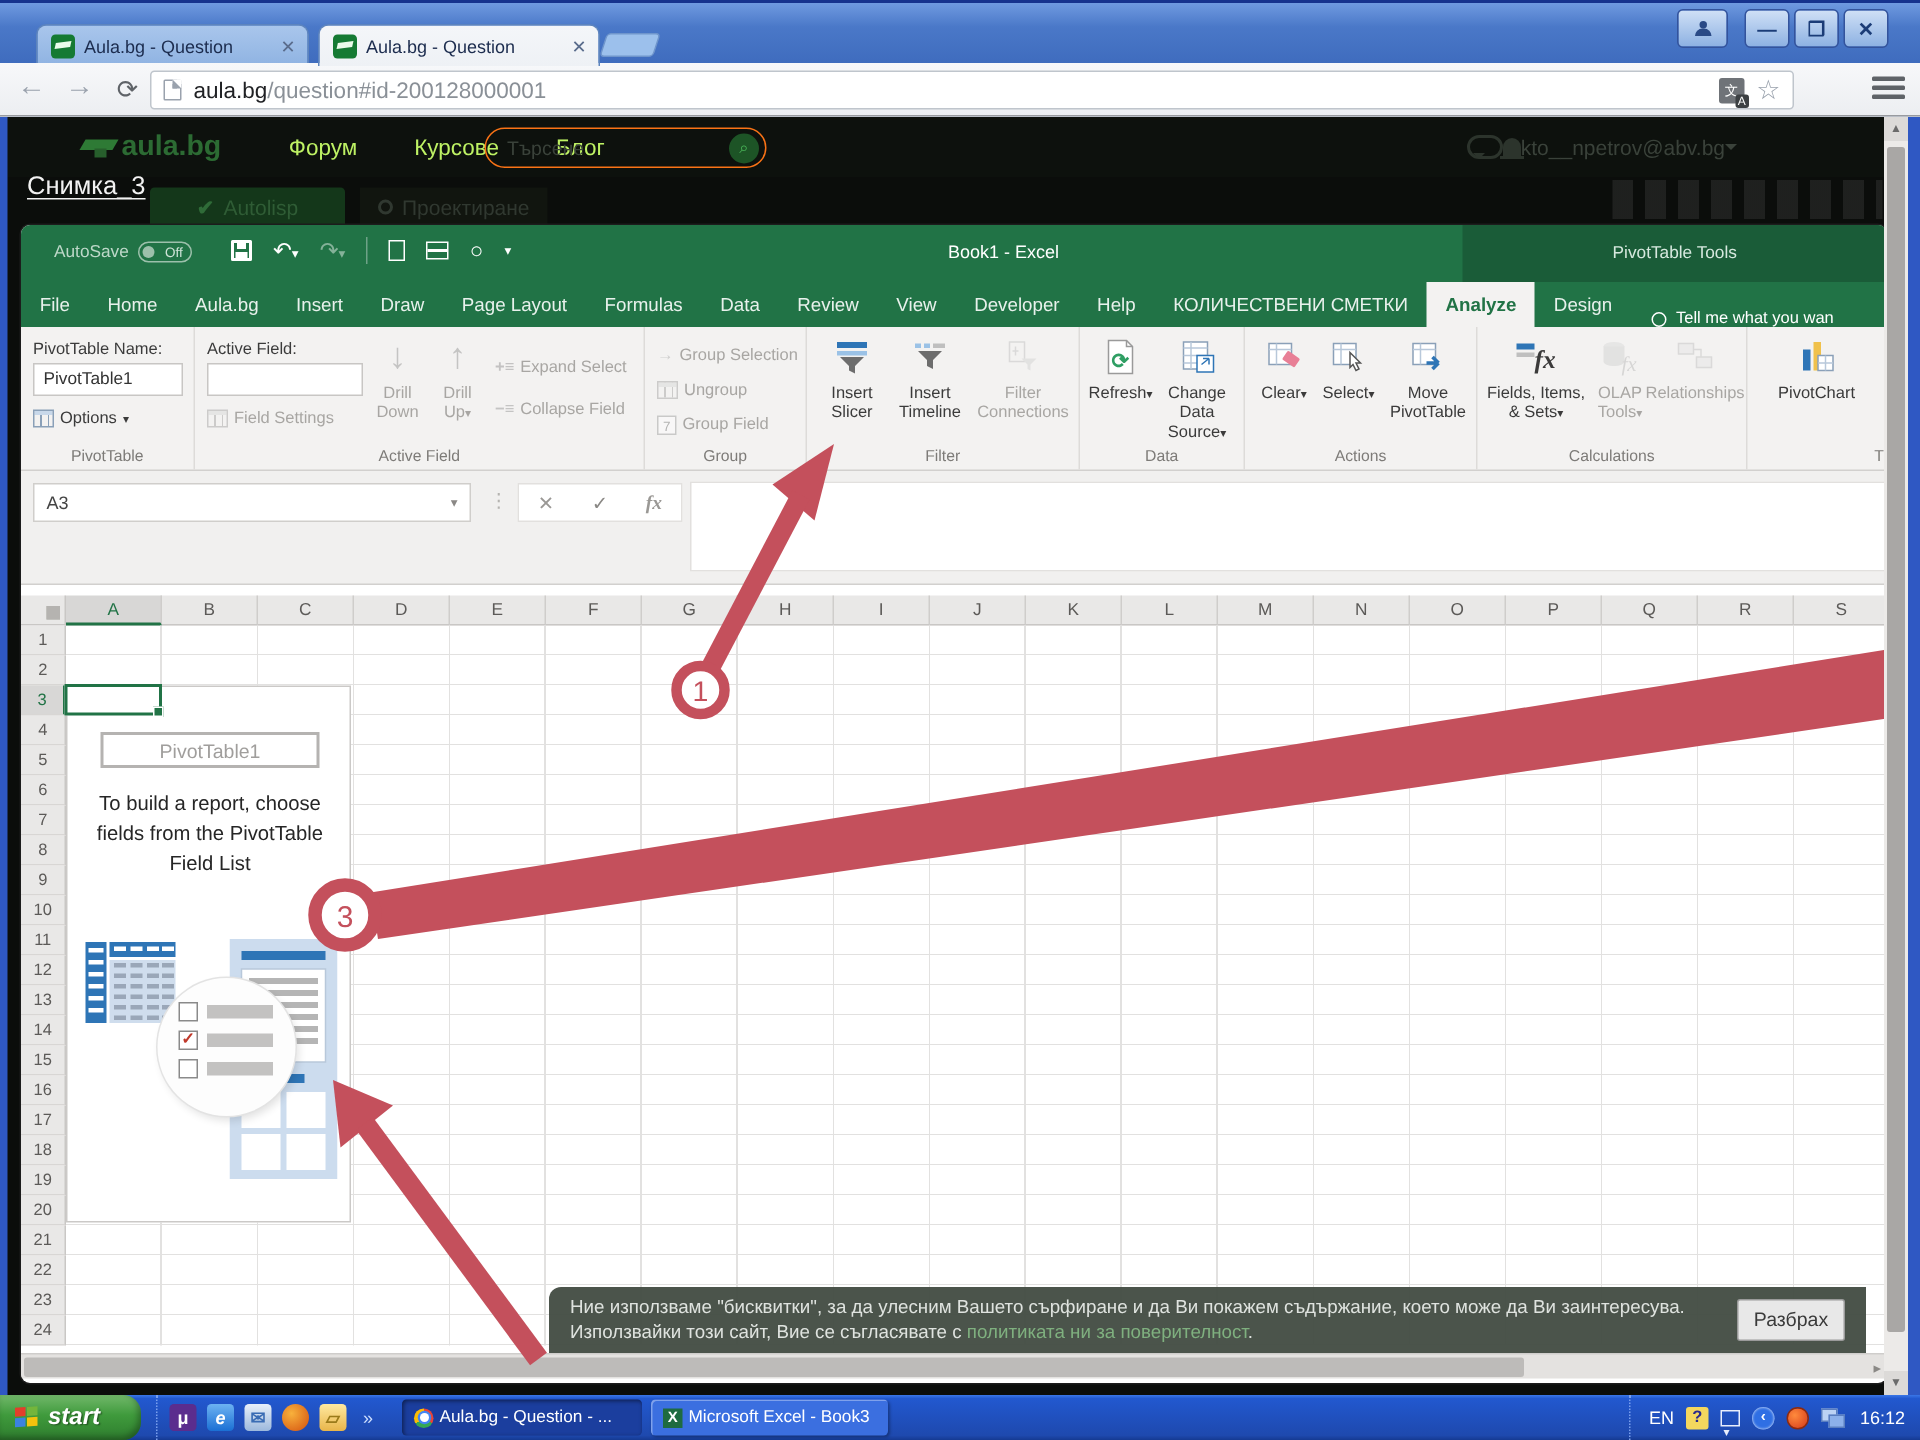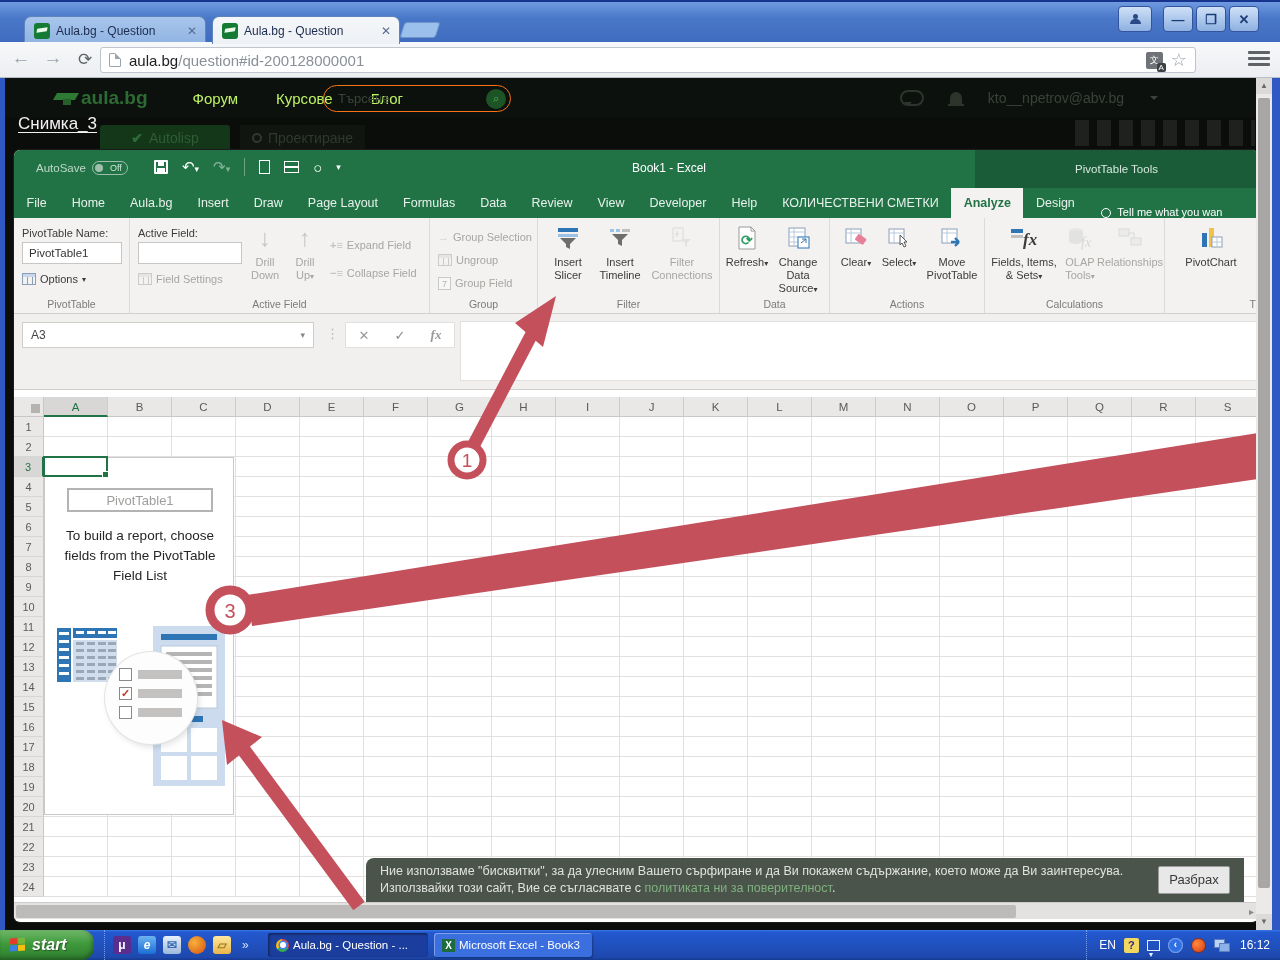--- a/index.html
+++ b/index.html
@@ -56,21 +56,21 @@
   .cap-ico { width:22px; height:14px; position:relative; margin-right:4px; }
   .cap-ico:before { content:""; position:absolute; left:0; top:2px; width:22px; height:7px; background:#2e7a35; transform:skewX(-30deg);}
   .cap-ico:after { content:""; position:absolute; left:8px; top:8px; width:8px; height:6px; background:#275f2c; }
   #logo .brand { font-size:19px; font-weight:bold; color:#2c6b33; }
   #site-nav { display:flex; margin-left:45px; gap:38px; }
   #site-nav span { color:#bef264; font-size:15px; }
   #search-pill { position:absolute; left:318px; top:7px; width:188px; height:27px; border:1px solid #f97316; border-radius:14px;
      display:flex; align-items:center; padding:0 4px 0 14px; justify-content:space-between;}
   #search-pill .ph { color:#3a423a; font-size:13px; }
   .search-circ { width:20px; height:20px; border-radius:50%; background:#1d5426; color:#49b558; font-size:11px; display:flex; align-items:center; justify-content:center;}
-  #hdr-right { position:absolute; right:100px; top:0; height:40px; display:flex; align-items:center; gap:26px;}
+  #hdr-right { position:absolute; right:100px; top:0; height:40px; display:flex; align-items:center; }
   .chat-ico { width:24px; height:16px; border:2px solid #2c342c; border-radius:8px; position:relative;}
   .chat-ico:after { content:""; position:absolute; left:2px; bottom:-6px; border:4px solid transparent; border-top-color:#2c342c; }
   .bell-ico { width:12px; height:12px; background:#2c342c; border-radius:6px 6px 0 0; position:relative;}
   .bell-ico:after{ content:""; position:absolute; left:-2px; bottom:-2px; width:16px; height:2px; background:#2c342c;}
   #user-email { color:#3a423a; font-size:14px; }
   .caret-down { border:4px solid transparent; border-top-color:#3a423a; margin-top:4px;}
 
   #photo-label { left:18px; top:36px; color:#f2f2f2; font-size:17px; z-index:5; text-decoration:underline; text-underline-offset:3px;}
   #bg-tab1 { left:100px; top:47px; width:130px; height:25px; background:#14371a; color:#2f5c35; font-size:14px;
      display:flex; align-items:center; justify-content:center; gap:6px; border-radius:3px 3px 0 0;}
@@ -371,21 +371,21 @@
         <div class="bigbtn disabled" style="left:113px; width:44px;">
           <div class="ic arrow-big">↓</div>
           <span>Drill Down</span>
         </div>
         <div class="bigbtn disabled" style="left:155px; width:40px;">
           <div class="ic arrow-big">↑</div>
           <span>Drill Up</span><span style="font-size:8px;">▾</span>
         </div>
         <div class="smallrow disabled" style="left:200px; top:16px;">
           <span class="ic" style="color:#b08648; font-weight:bold;">+≡</span>
-          <span>Expand Field</span>
+          <span>Expand Select</span>
         </div>
         <div class="smallrow disabled" style="left:200px; top:44px;">
           <span class="ic" style="color:#8f8d8a; font-weight:bold;">−≡</span>
           <span>Collapse Field</span>
         </div>
         <div class="glabel">Active Field</div>
       </div>
 
       <div class="rgroup" style="left:416px; width:108px;">
         <div class="smallrow disabled" style="left:8px; top:8px;">

